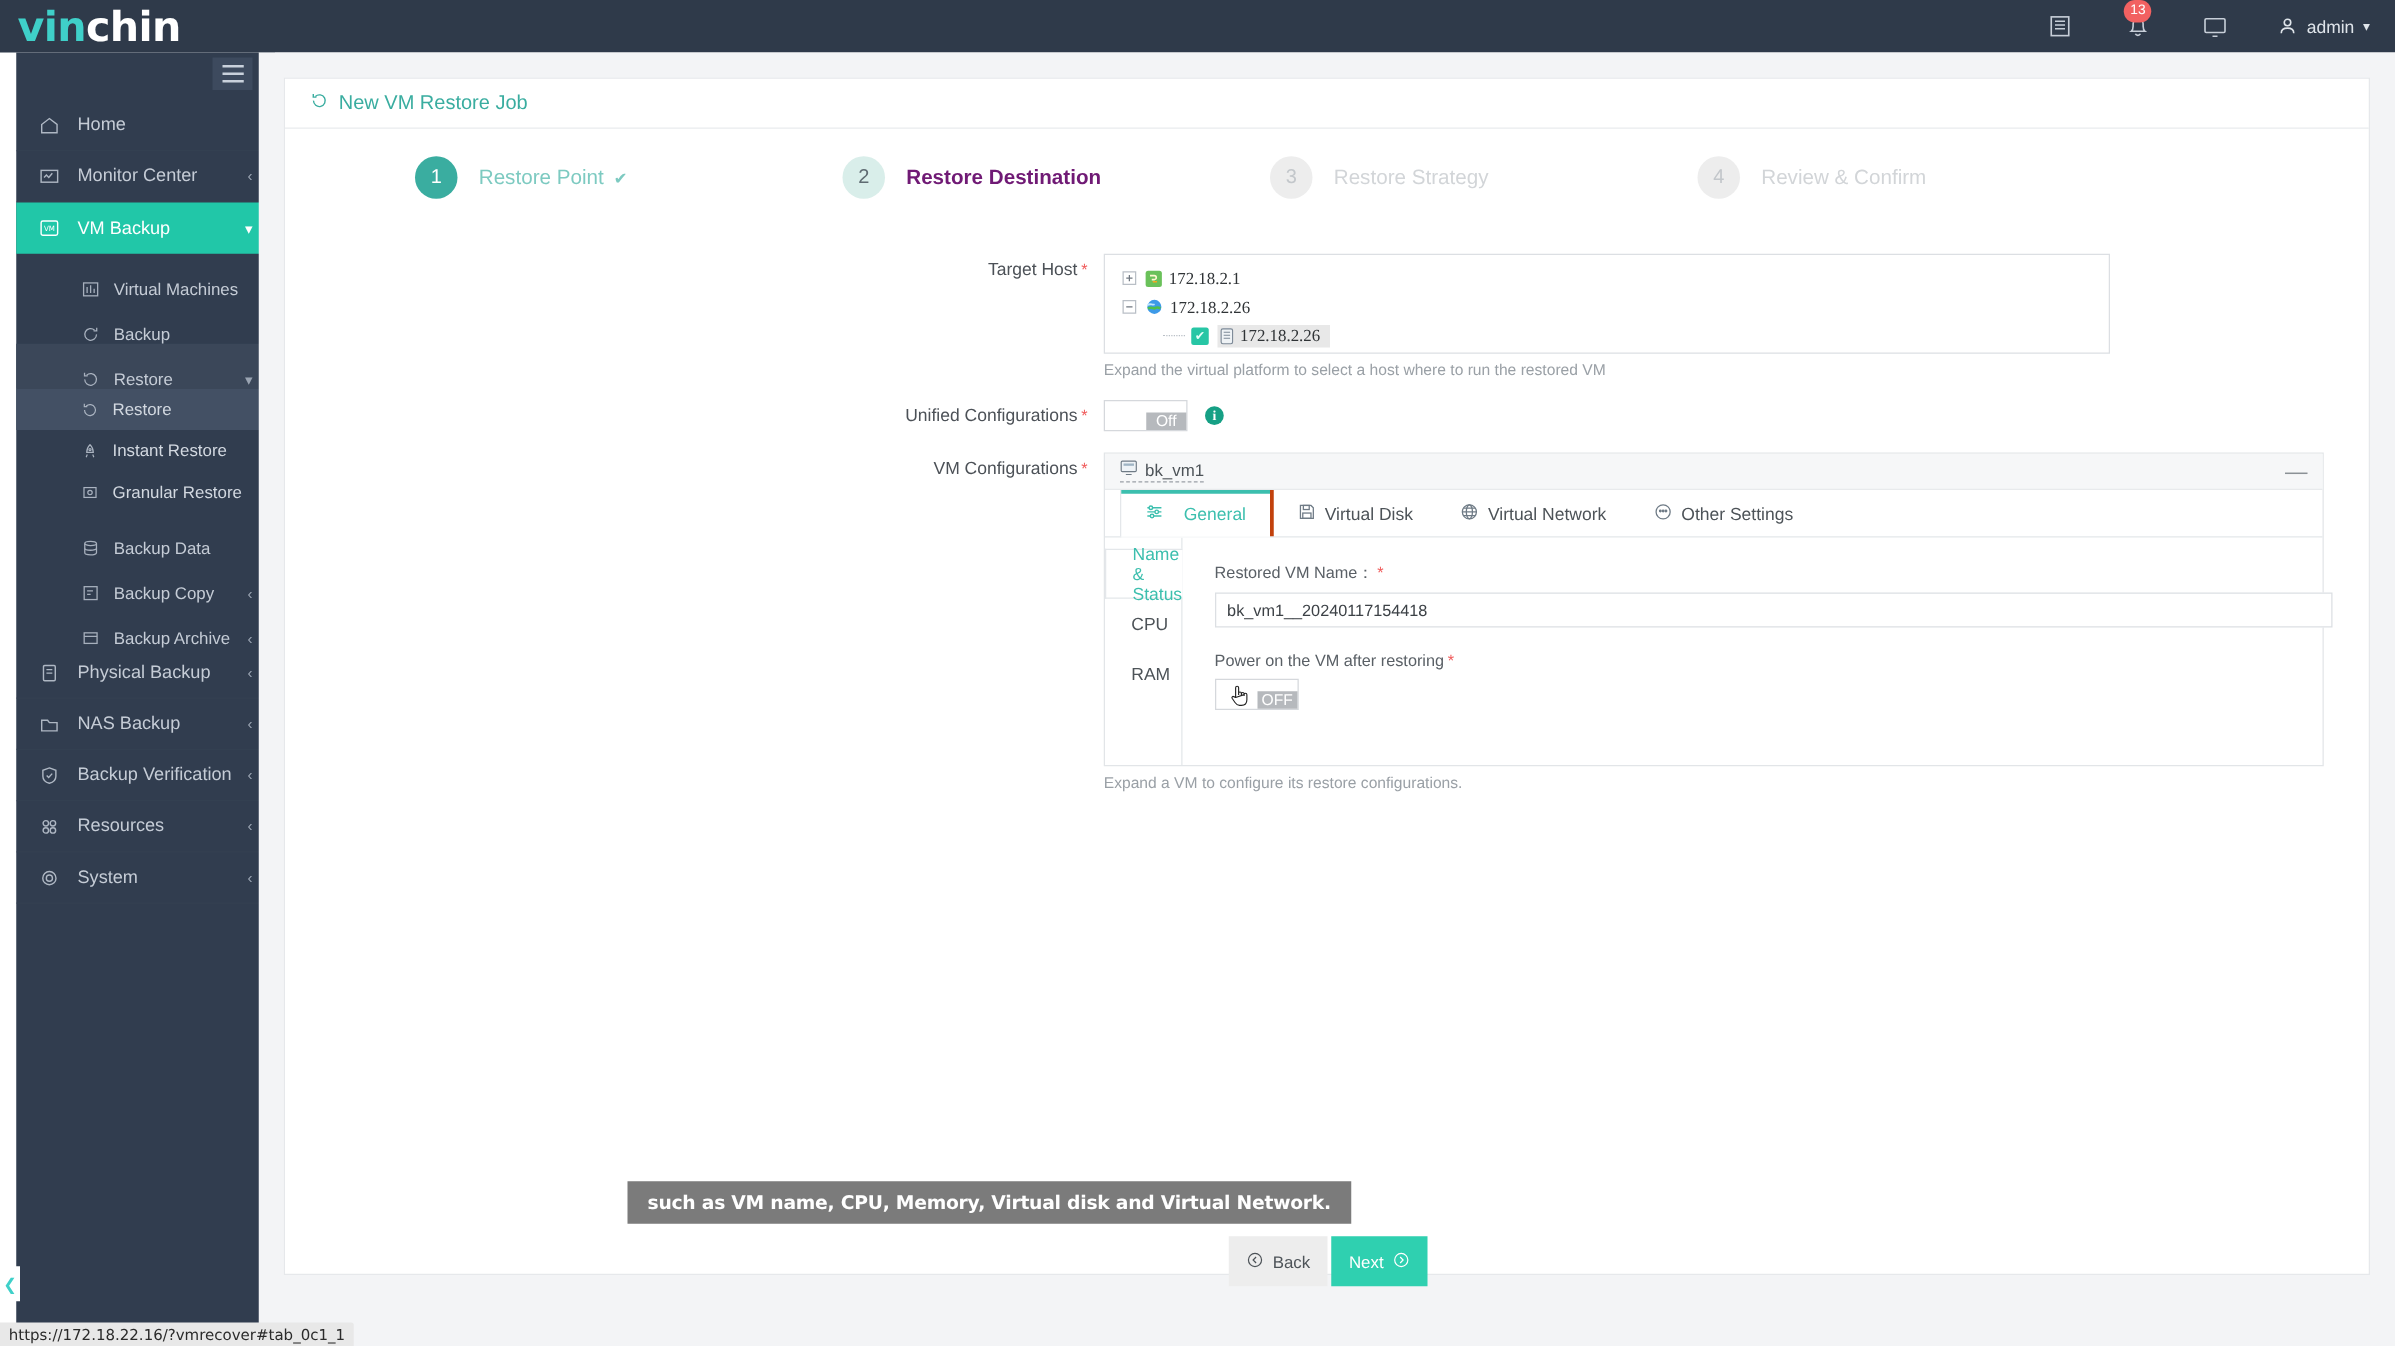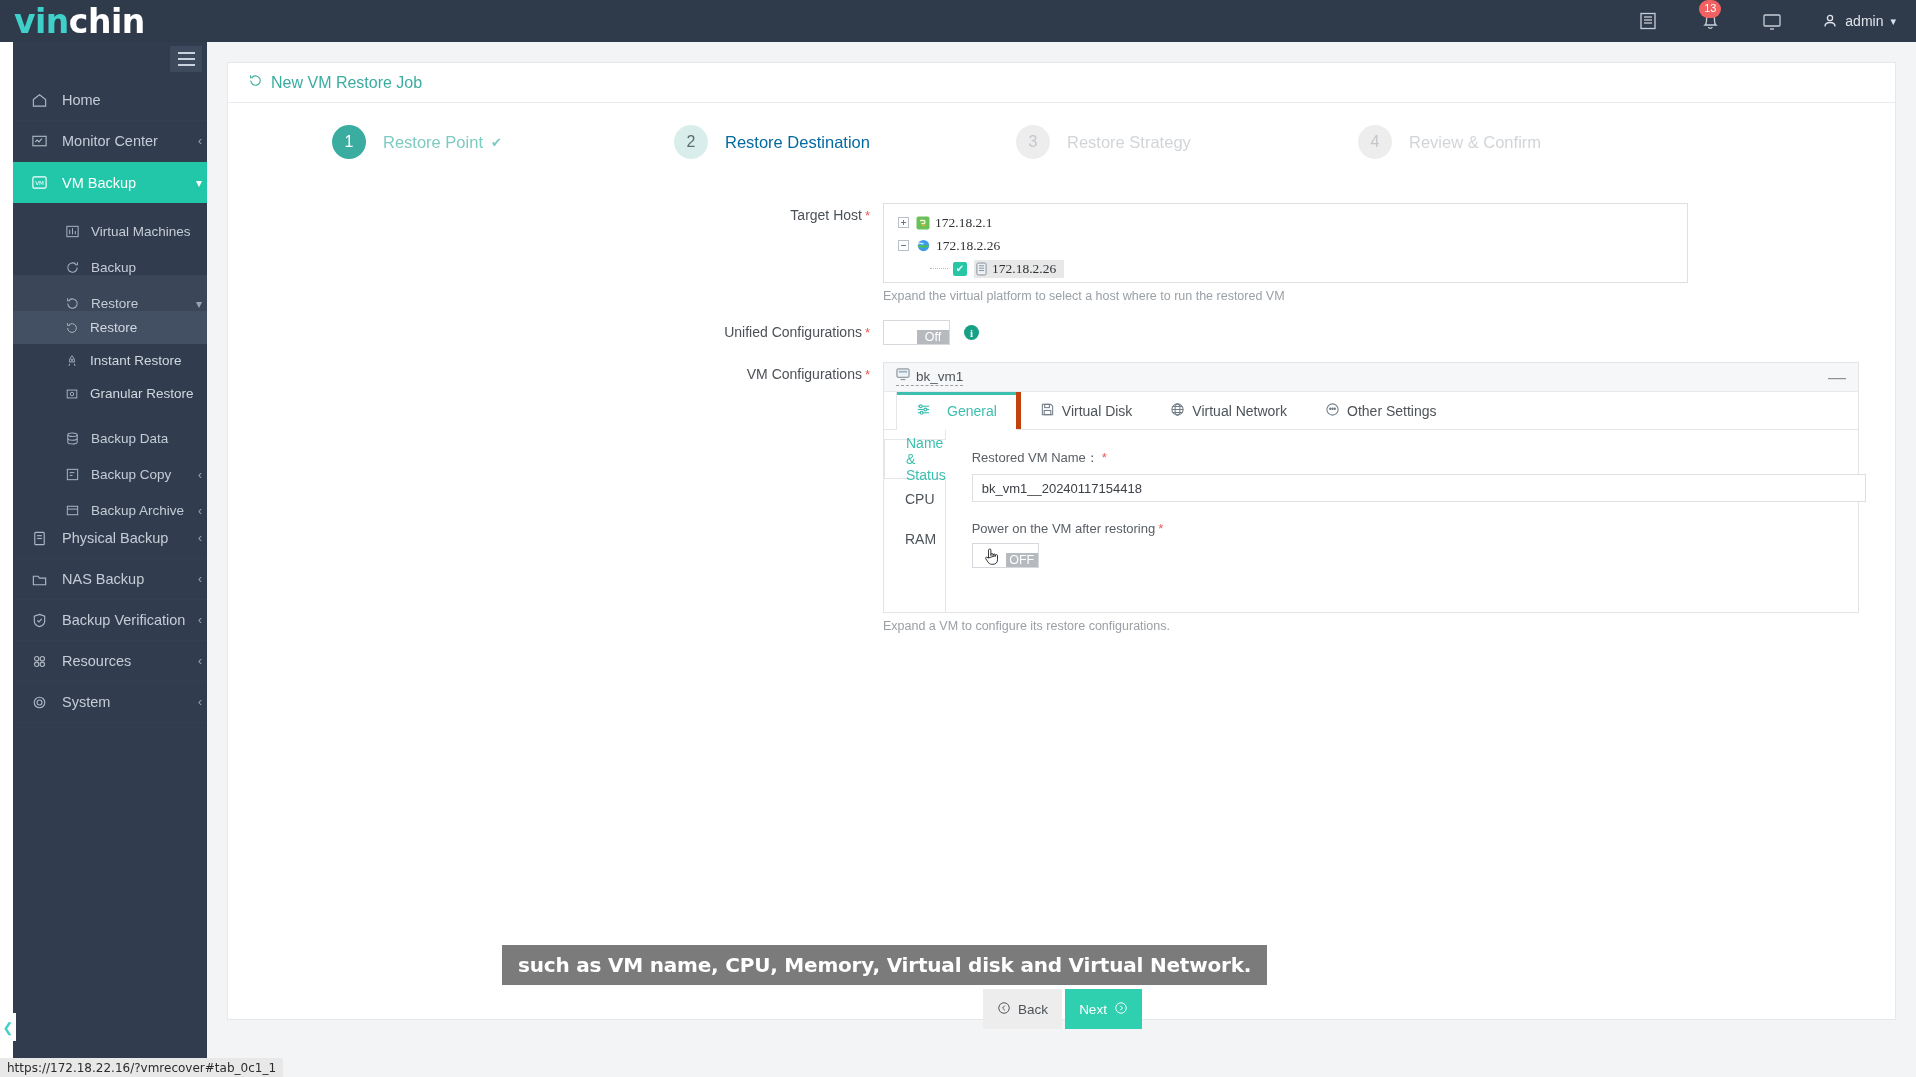--- a/index.html
+++ b/index.html
@@ -107,21 +107,21 @@
   .step .circ {
     width: 34px; height: 34px; border-radius: 50%;
     display: flex; align-items: center; justify-content: center;
     font-size: 16px;
   }
   .step.done .circ { background: #3aada0; color: #fff; }
   .step.active .circ { background: #d9eeea; color: #5f6b72; }
   .step.todo .circ { background: #ededed; color: #c3c7cb; }
   .step .slabel { margin-left: 17px; font-size: 16.5px; }
   .step.done .slabel { color: #7dcac1; }
-  .step.active .slabel { color: #0369a1; }
+  .step.active .slabel { color: #701a75; font-weight: bold; }
   .step.todo .slabel { color: #d2d5d8; }
   .step .tick { margin-left: 8px; color: #7dcac1; font-size: 13px; }
 
   
   .form { padding-left: 0; }
   .frow { display: flex; }
   .flabel {
     width: 655px; text-align: right; padding-right: 13px;
     font-size: 14px; color: #4c5157; padding-top: 4px;
   }
@@ -182,21 +182,21 @@
     padding: 0 19px; font-size: 14px; color: #4d5358; cursor: pointer;
     position: relative;
   }
   .tab.active { color: #3cbfae; }
   .tab.active::before {
     content: ""; position: absolute; top: 0; left: 0; right: 0; height: 3px; background: #3cbfae;
   }
   .tab.active::after {
     content: ""; position: absolute; bottom: -1px; left: 0; right: 0; height: 1px; background: #fff;
   }
-  .tab.active { border-left: 1px solid #e4e7ea; border-right: 5px solid #c2410c; gap: 16px; }
+  .tab.active { border-left: 1px solid #e4e7ea; border-right: 3px solid #c2410c; gap: 16px; }
 
   .tabbody { display: flex; min-height: 182px; }
   .submenu { width: 233px; border-right: 1px solid #e4e7ea; padding-top: 9px; }
   .sm-item {
     height: 40px; display: flex; align-items: center; padding-left: 21px;
     font-size: 14px; color: #4d5358; cursor: pointer;
   }
   .sm-item.active {
     color: #3cbfae; background: #fff;
     border: 1px solid #e4e7ea; border-right: none;
@@ -208,21 +208,21 @@
     width: 894px; height: 28px; border: 1px solid #dcdfe3; background: #fff;
     font-size: 13px; color: #3c4146; padding: 0 9px;
     font-family: "Liberation Sans", sans-serif;
   }
   .hand-cursor { position: absolute; left: 9px; top: 2px; width: 20px; height: 22px; pointer-events: none; }
 
   
   .caption {
     position: absolute; left: 274px; top: 882px;
     background: #7b7b7b; color: #ffffff;
-    font-size: 20px; padding: 8px 16px;
+    font-size: 15px; padding: 8px 16px;
     font-family: "DejaVu Sans", sans-serif; font-weight: 600;
     letter-spacing: -0.2px;
     white-space: nowrap;
   }
   .btnrow {
     position: absolute; left: 0; top: 926px; width: 1669px;
     display: flex; justify-content: center; gap: 3px;
   }
   .btn {
     height: 40px; display: flex; align-items: center; gap: 7px;

